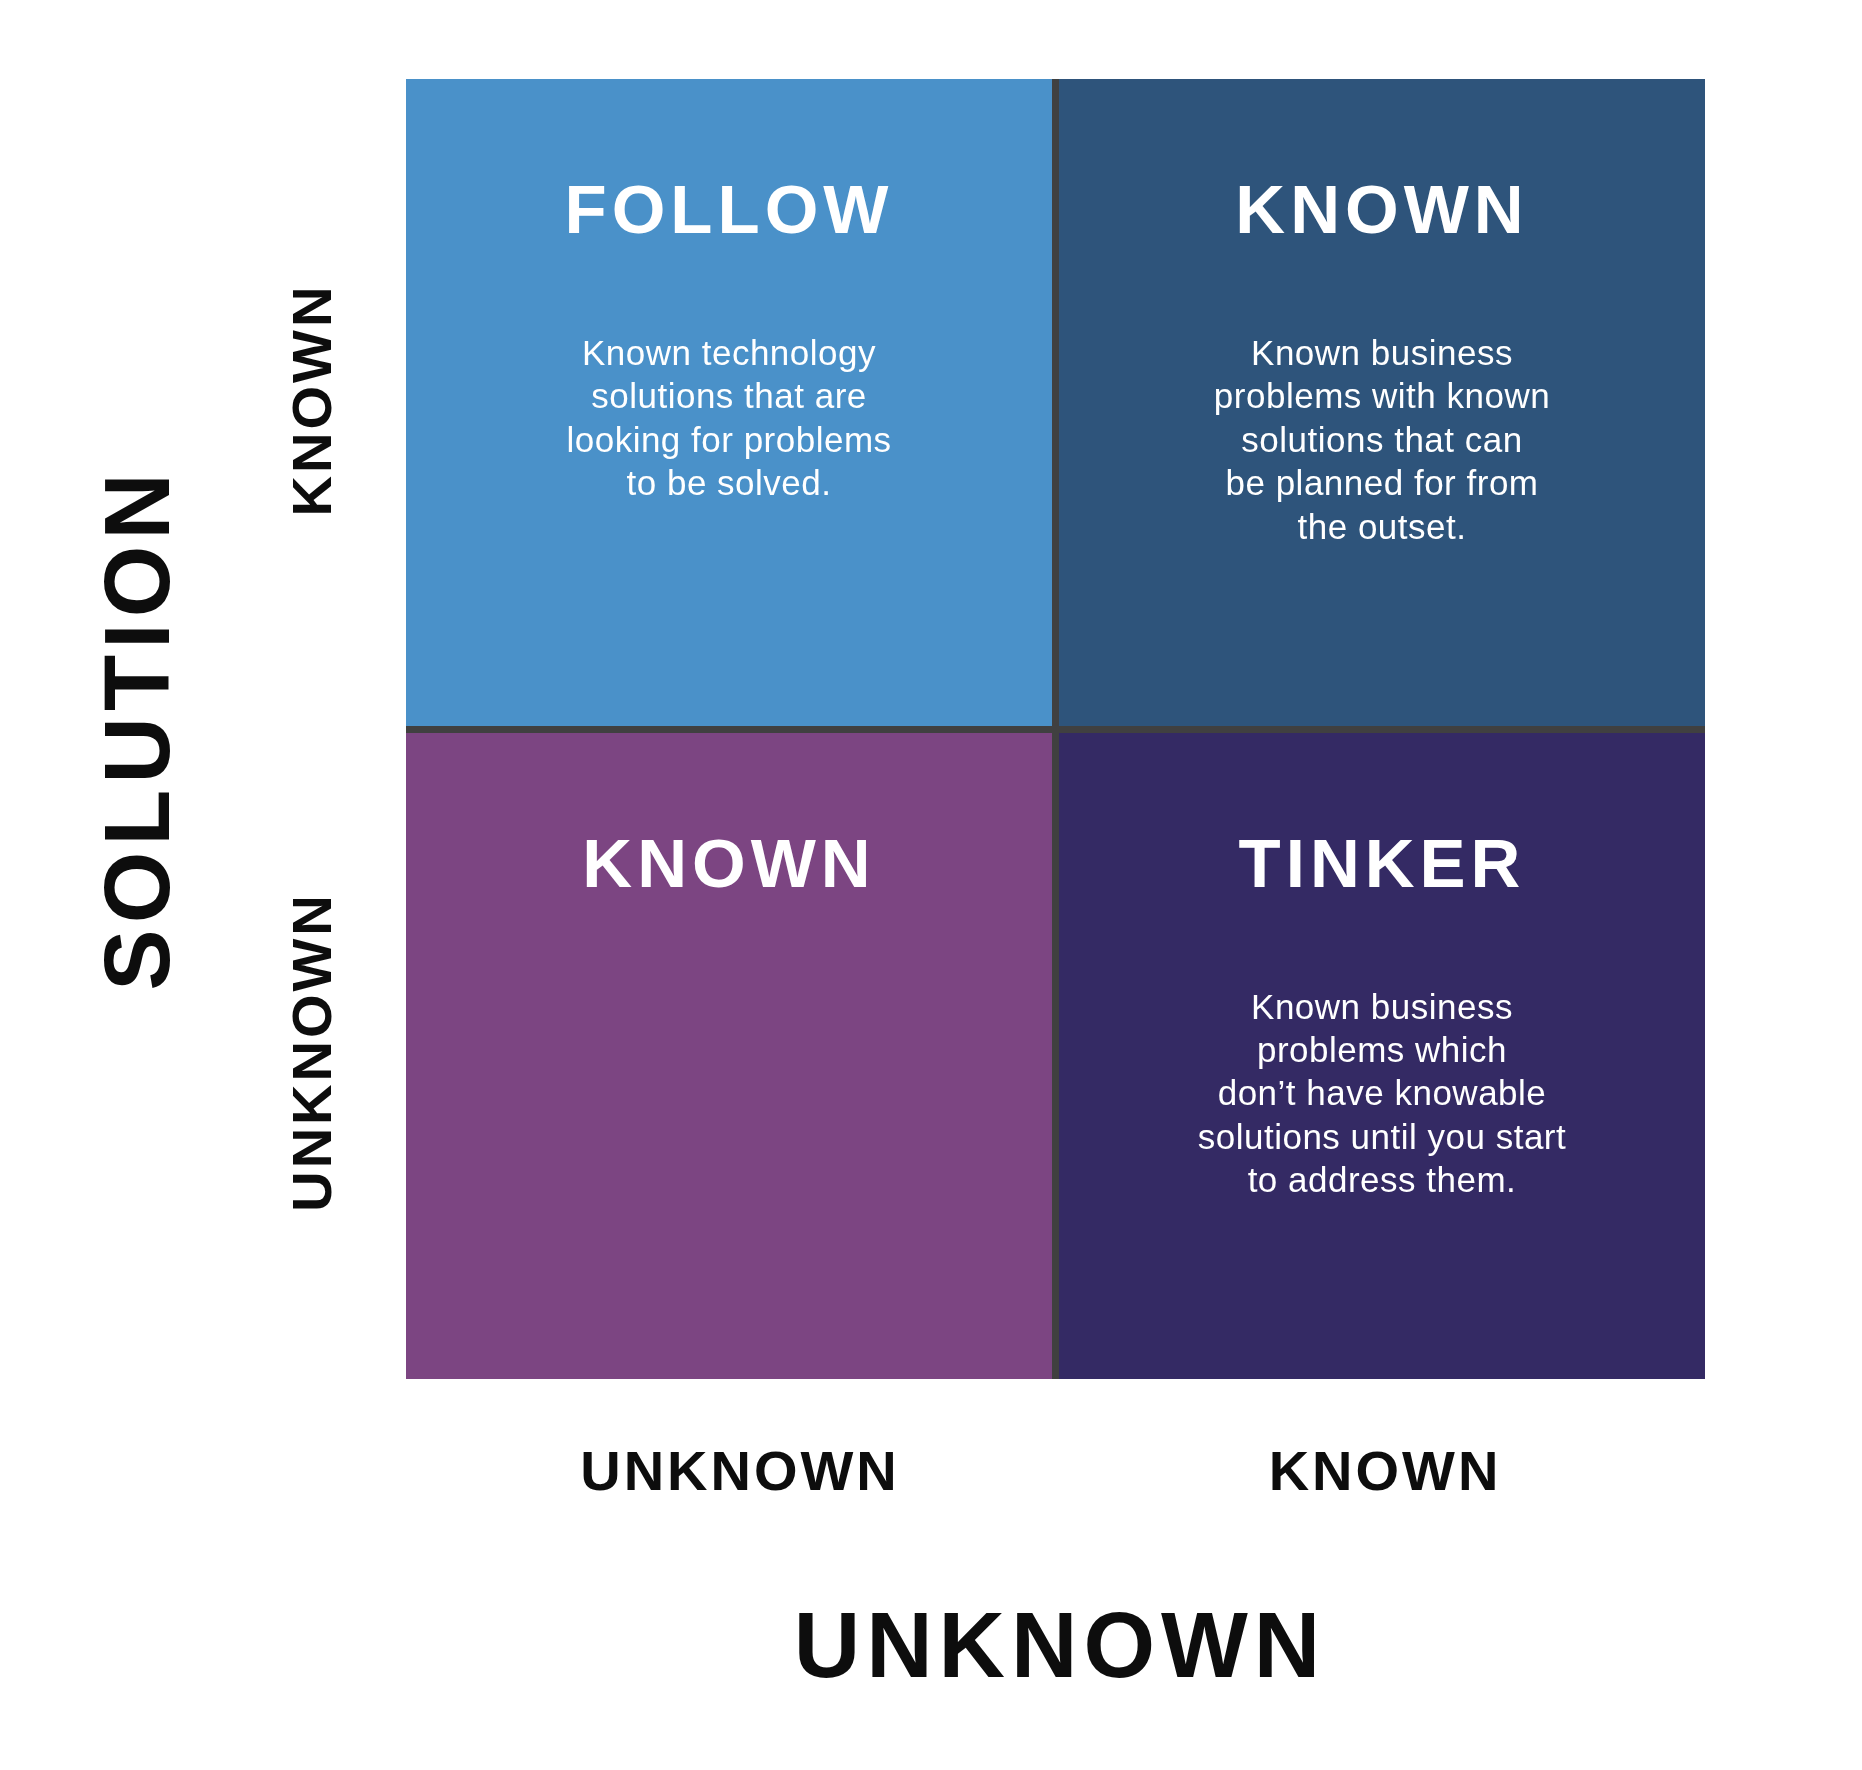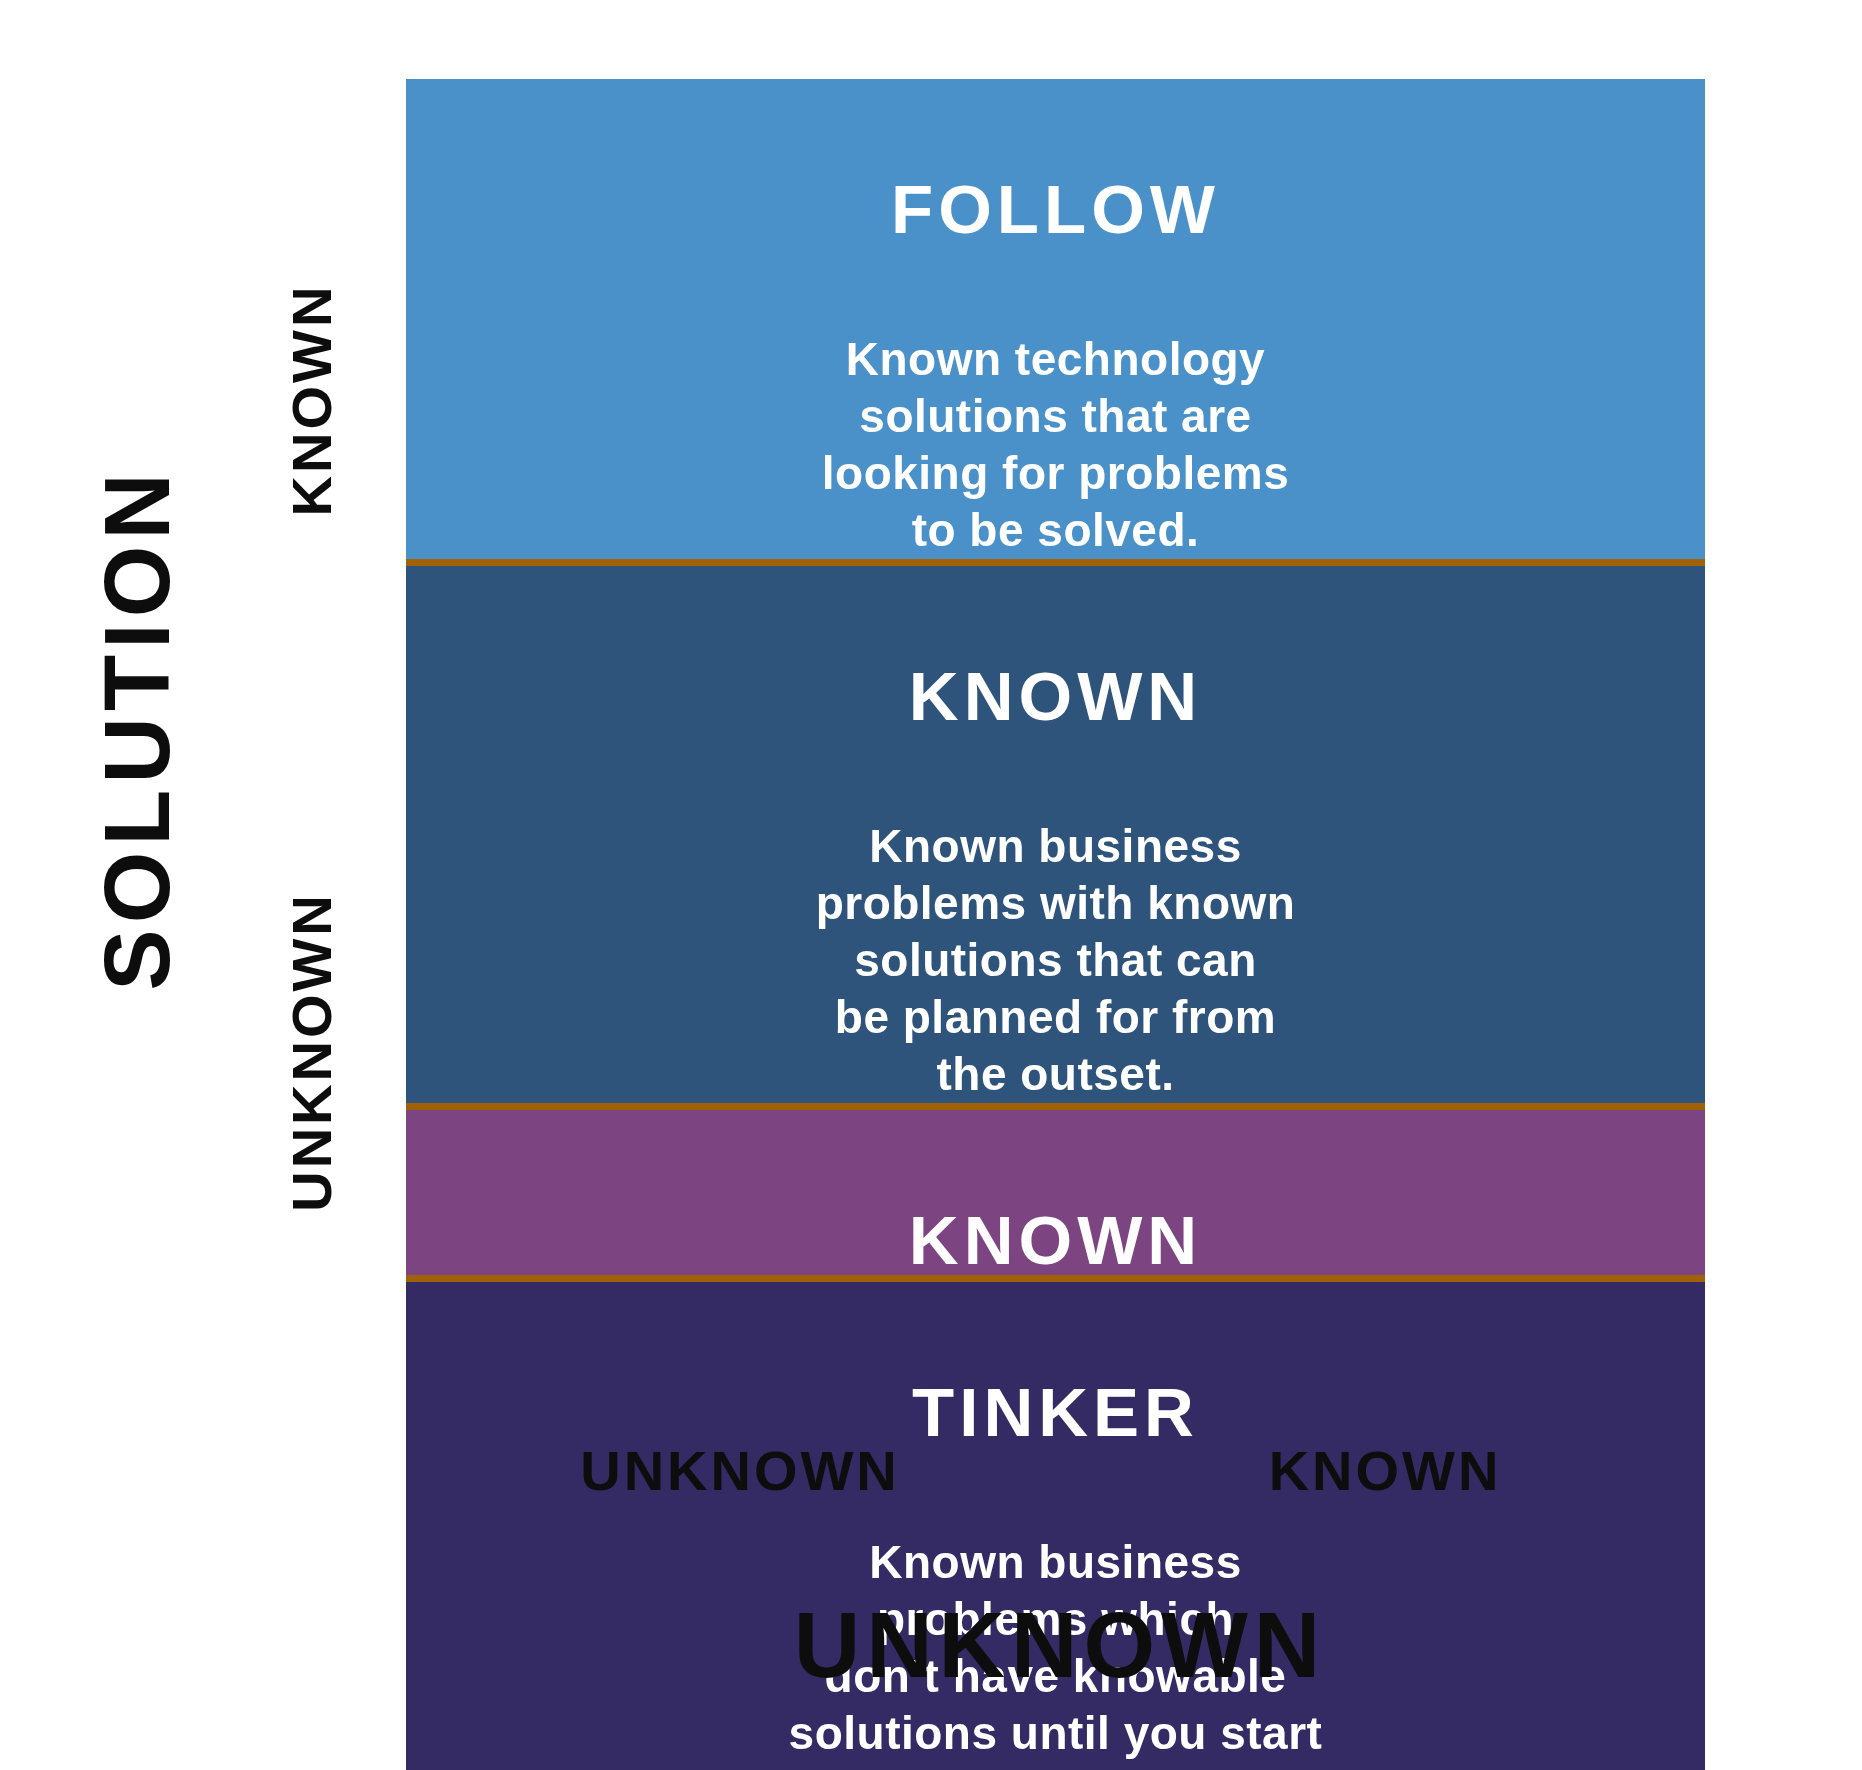--- a/index.html
+++ b/index.html
@@ -13,42 +13,42 @@
   }
 
   
   .grid {
     position: absolute;
     left: 406px;
     top: 79px;
     width: 1299px;
     height: 1300px;
     display: grid;
-    grid-template-columns: 1fr;
+    grid-template-columns: 1fr 1fr;
     grid-template-rows: 1fr 1fr;
     gap: 7px;
-    background: #a16207;
+    background: #404040;
   }
   .quadrant {
     box-sizing: border-box;
     color: #ffffff;
     text-align: center;
     padding-top: 96px;
   }
   .q-title {
     margin: 0;
     font-size: 69px;
     font-weight: 800;
     letter-spacing: 5px;
     line-height: 1;
   }
   .q-body {
     margin: 87px 0 0 0;
-    font-size: 46px;
-    font-weight: 700;
+    font-size: 35px;
+    font-weight: 400;
     letter-spacing: 0.5px;
     line-height: 1.24;
     white-space: pre-line; 
   }
 
   
   .axis-label {
     position: absolute;
     color: #0d0d0d;
     font-weight: 800;

